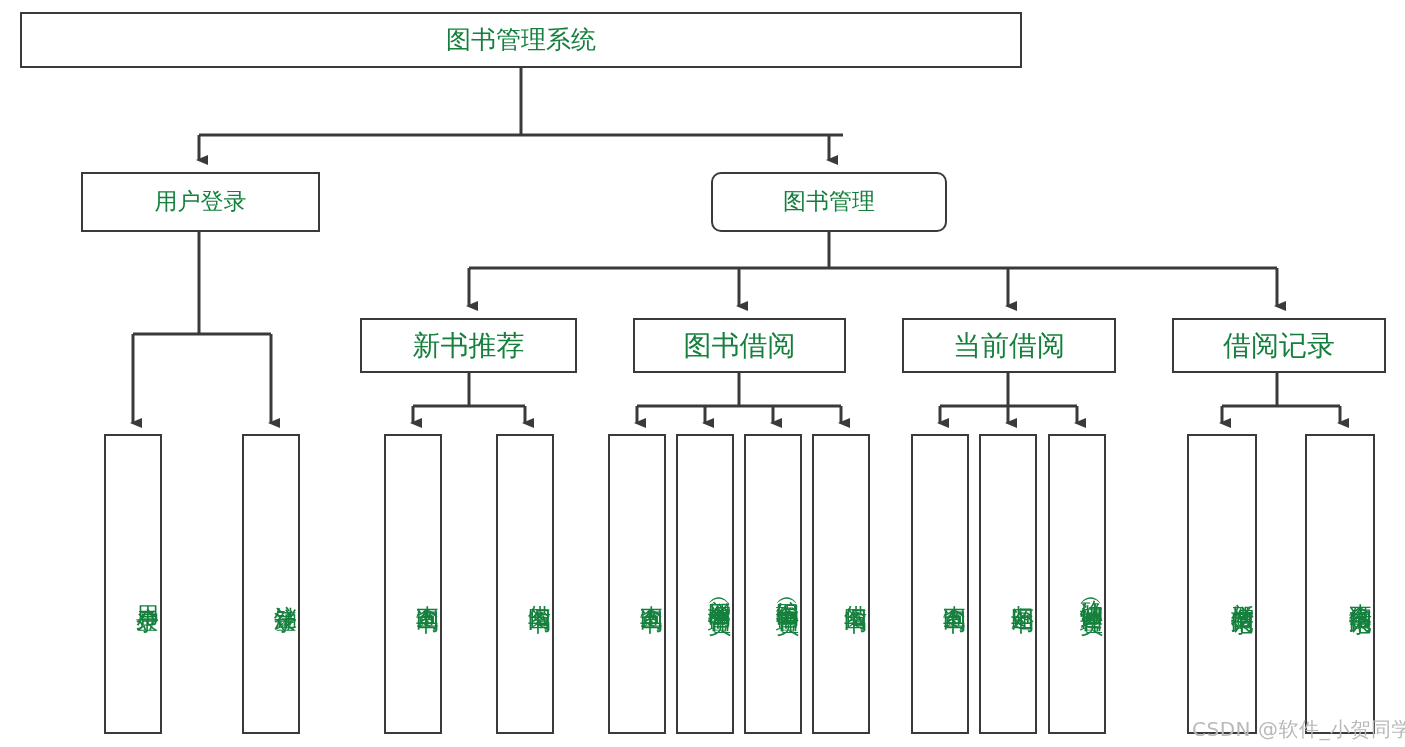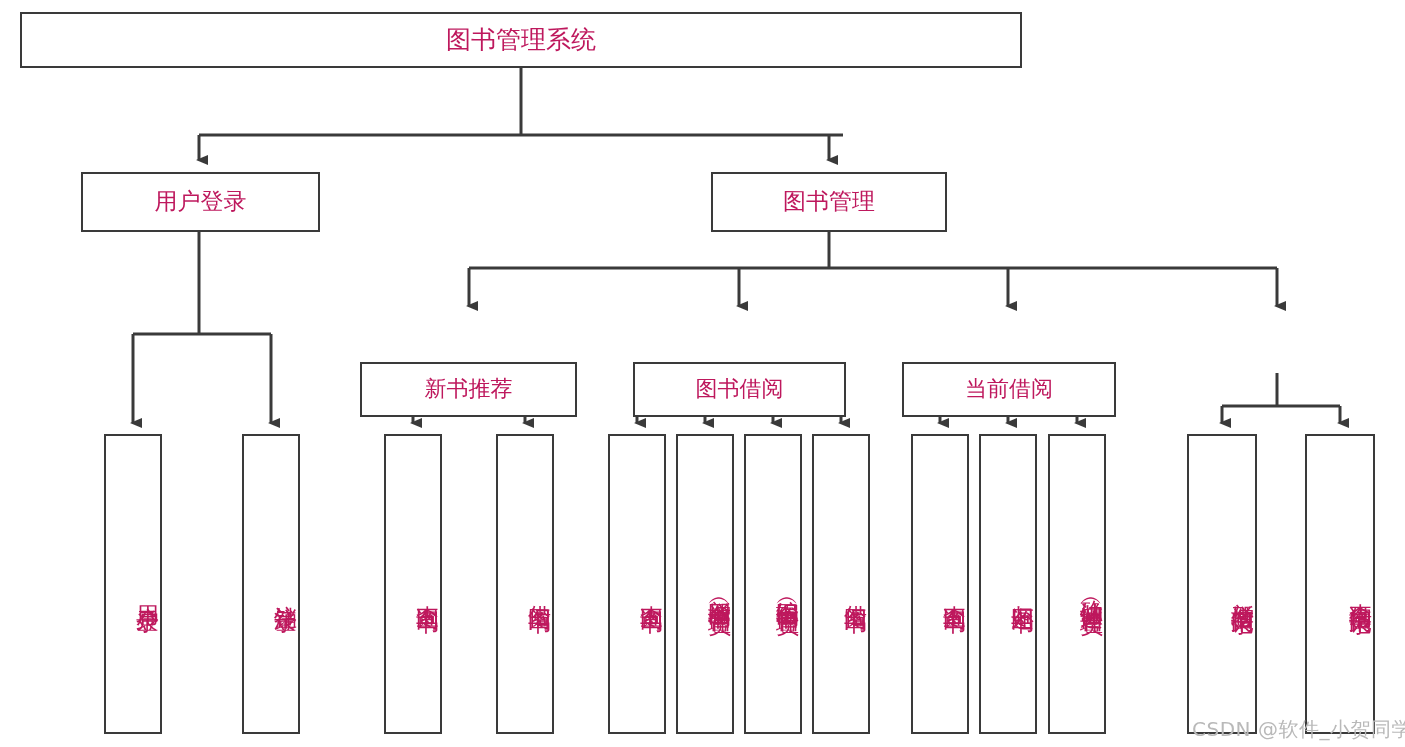--- a/index.html
+++ b/index.html
@@ -26,42 +26,42 @@
     pointer-events: none;
   }
   .node {
     position: absolute;
     box-sizing: border-box;
     background: #ffffff;
     border: 2.5px solid #3a3a3a;
     display: flex;
     align-items: center;
     justify-content: center;
-    color: #be185d;
+    color: #15803d;
     line-height: 1.12;
   }
   .node.h {
     
     writing-mode: horizontal-tb;
   }
   .node.v {
     
     writing-mode: vertical-rl;
     text-orientation: upright;
     align-items: flex-start;
     justify-content: center;
     padding-top: 14px;
     letter-spacing: 2px;
   }
   .node.v .label {
     display: block;
   }
   .n-root  { font-size: 25px; }
   .n-l2    { font-size: 23px; }
-  .n-l3    { font-size: 22px; margin-top: 44px; }
+  .n-l3    { font-size: 28px; }
   .n-leaf  { font-size: 23px; }
   .watermark {
     position: absolute;
     font-size: 20px;
     color: #b9b9b9;
     white-space: nowrap;
     letter-spacing: 0.5px;
   }
 </style>
 </head>
@@ -120,32 +120,35 @@
     </g>
   </svg>
 
   <div class="node h n-root" style="left:20px; top:12px; width:1002px; height:56px;">
     <span class="label">图书管理系统</span>
   </div>
 
   <div class="node h n-l2" style="left:81px; top:172px; width:239px; height:60px;">
     <span class="label">用户登录</span>
   </div>
-  <div class="node h n-l2" style="left:711px; top:172px; width:236px; height:60px;">
+  <div class="node h n-l2" style="left:711px; top:172px; width:236px; height:60px;border-radius:10px;">
     <span class="label">图书管理</span>
   </div>
 
   <div class="node h n-l3" style="left:360px; top:318px; width:217px; height:55px;">
     <span class="label">新书推荐</span>
   </div>
   <div class="node h n-l3" style="left:902px; top:318px; width:214px; height:55px;">
     <span class="label">当前借阅</span>
   </div>
   <div class="node h n-l3" style="left:633px; top:318px; width:213px; height:55px;">
     <span class="label">图书借阅</span>
+  </div>
+  <div class="node h n-l3" style="left:1172px; top:318px; width:214px; height:55px;">
+    <span class="label">借阅记录</span>
   </div>
 
   <div class="node v n-leaf" style="left:104px; top:434px; width:58px; height:300px;">
     <span class="label">用户登录</span>
   </div>
   <div class="node v n-leaf" style="left:242px; top:434px; width:58px; height:300px;">
     <span class="label">注销登录</span>
   </div>
 
   <div class="node v n-leaf" style="left:384px; top:434px; width:58px; height:300px;">

